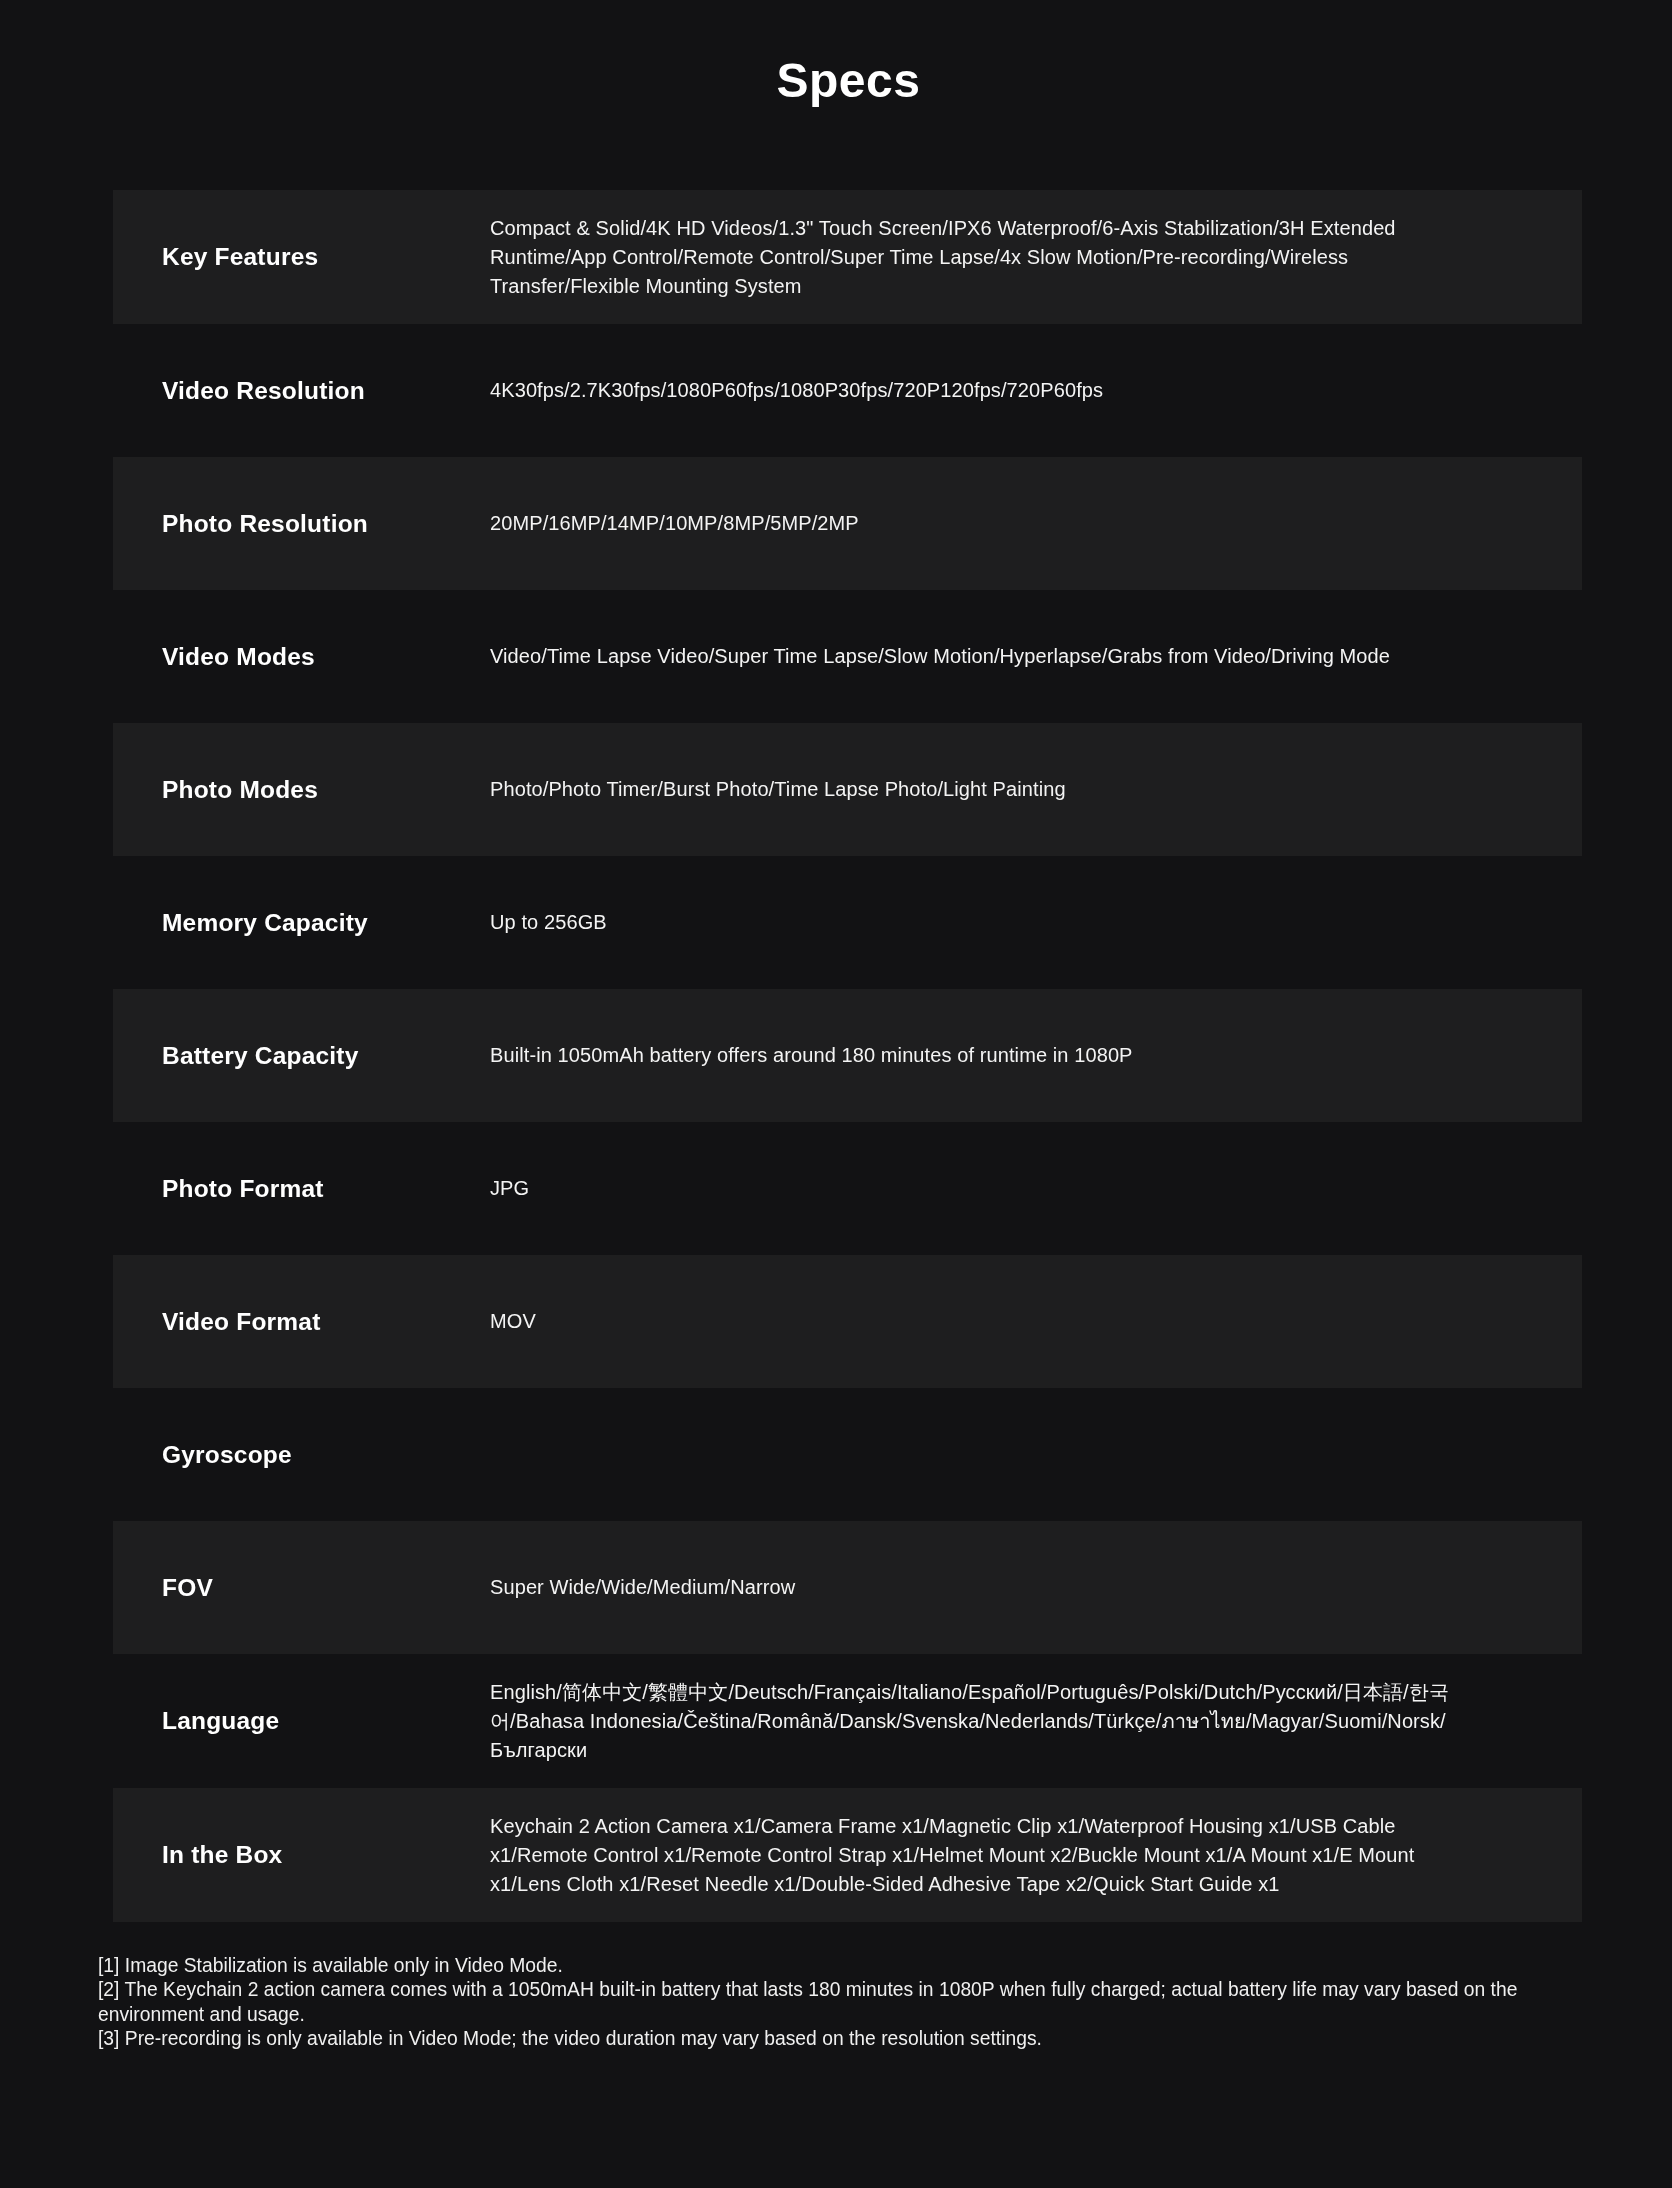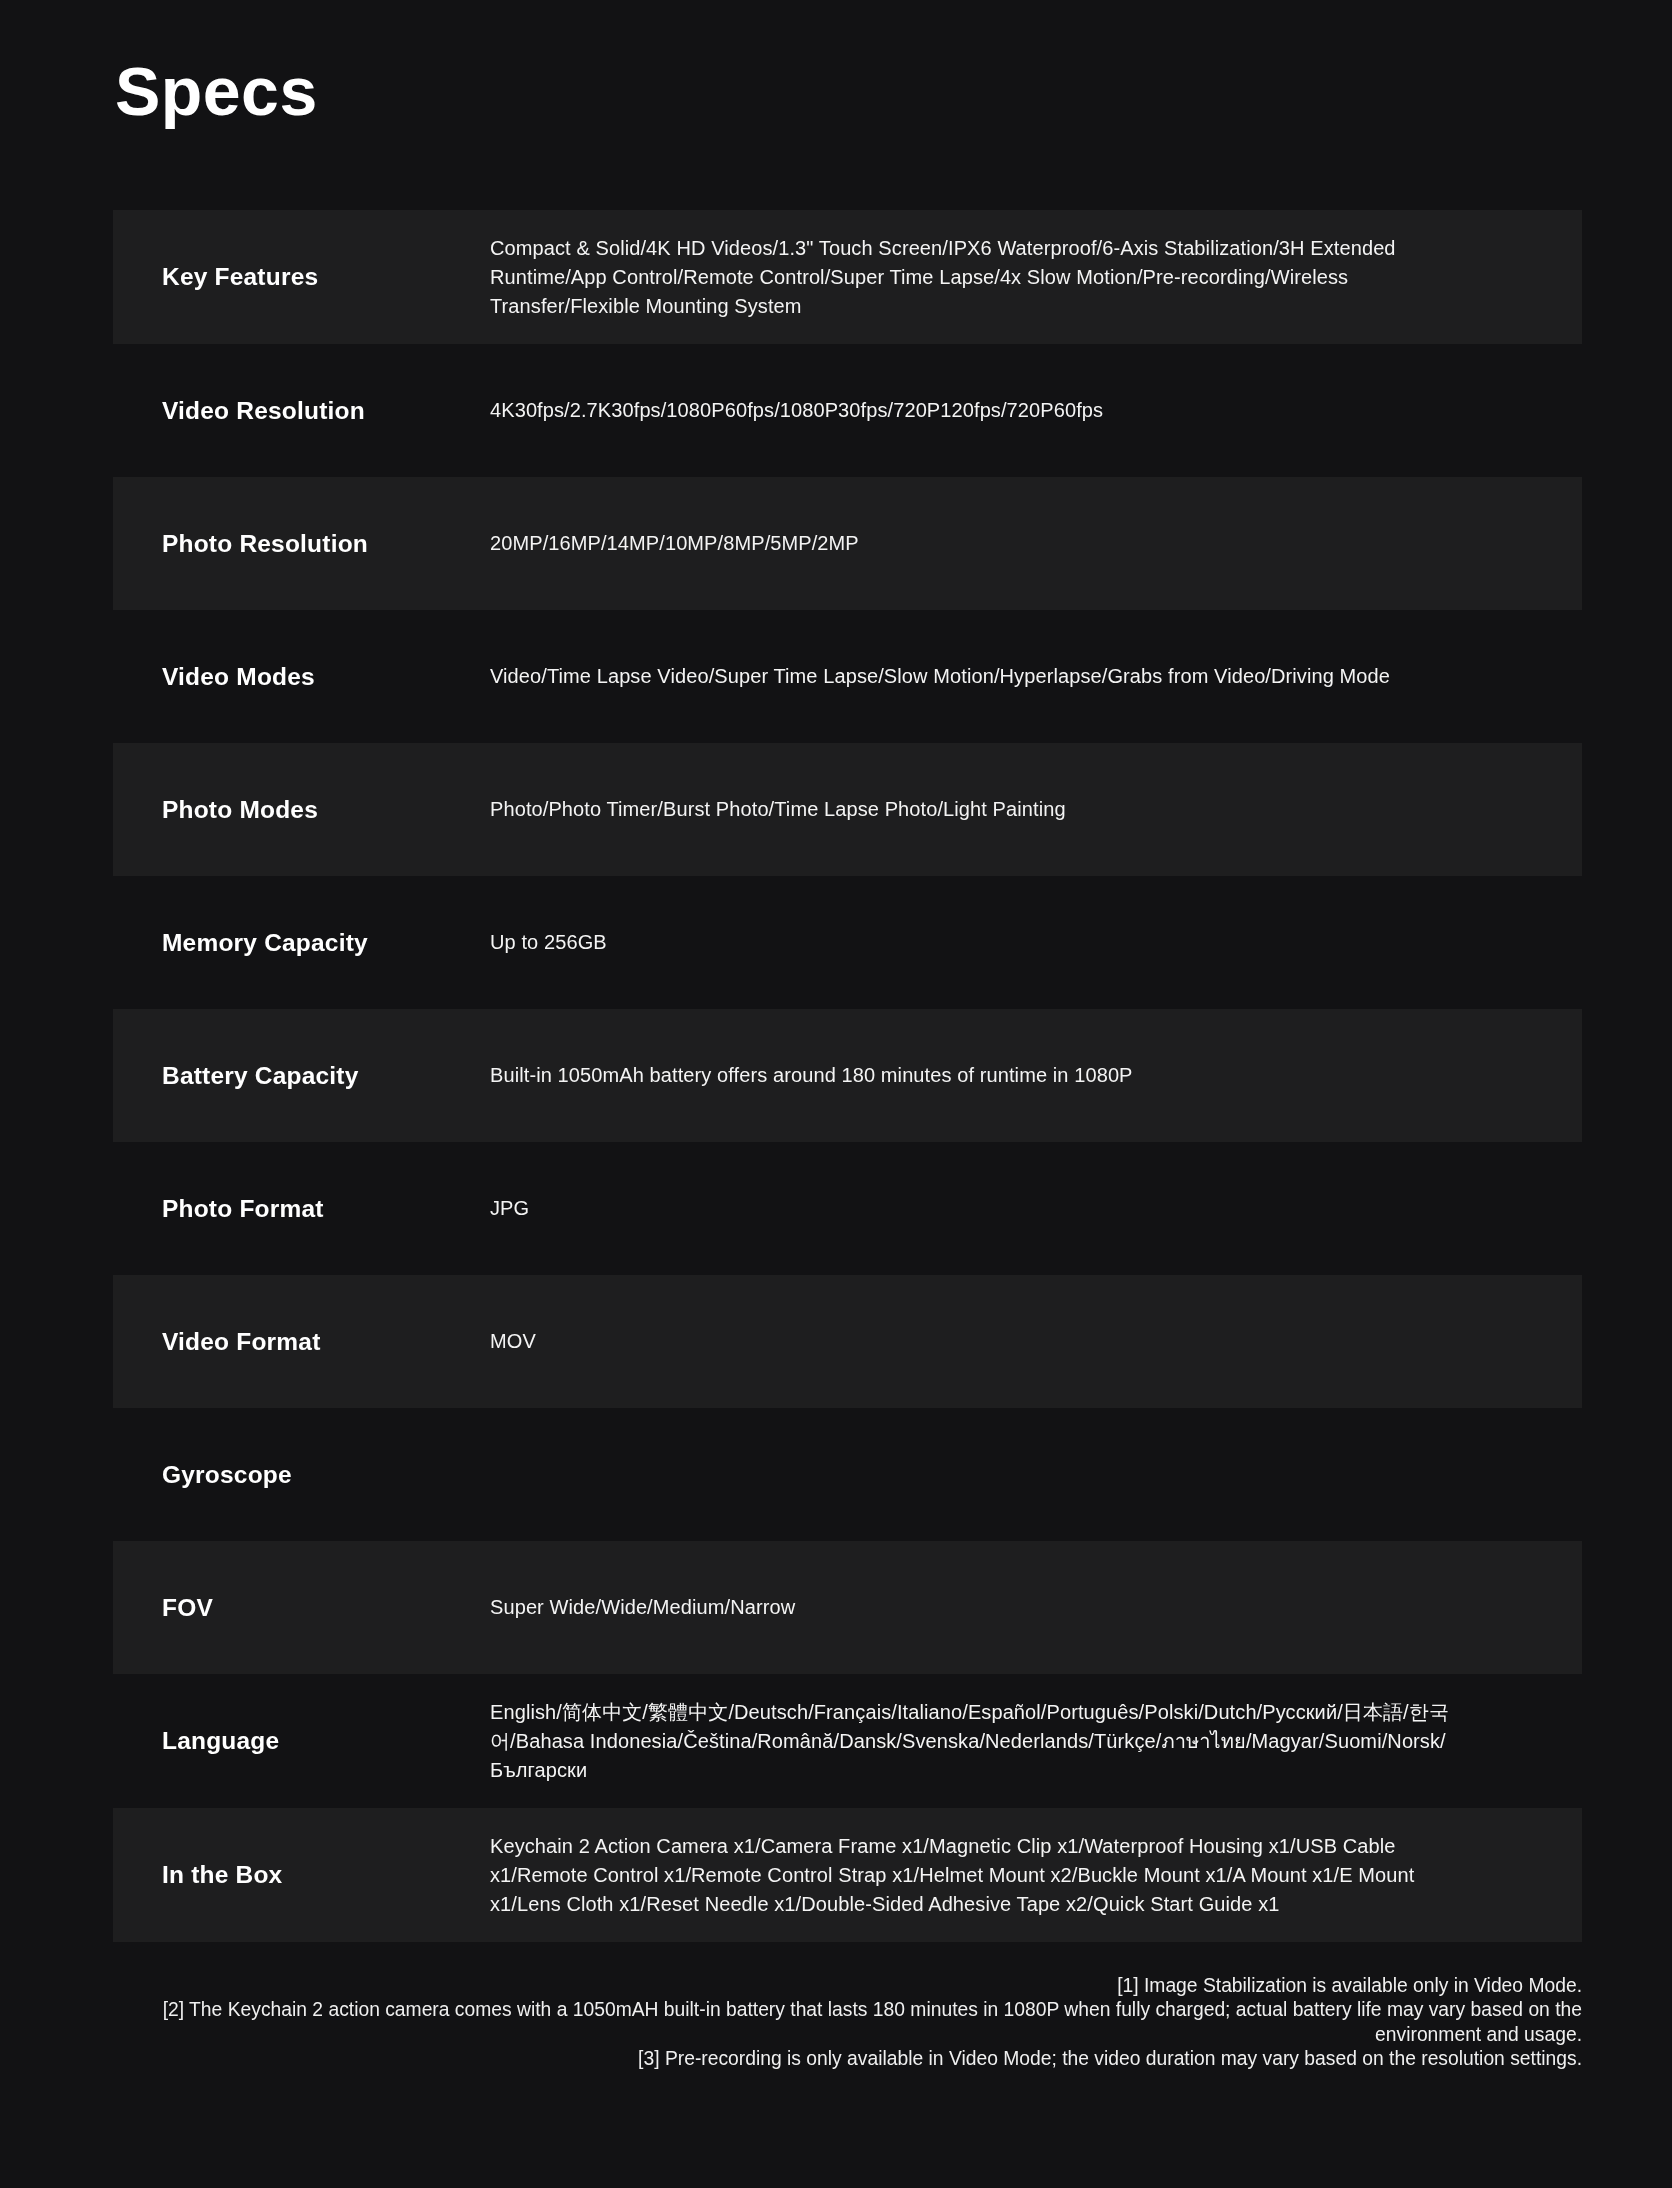--- a/index.html
+++ b/index.html
@@ -7,25 +7,26 @@
     width: 1672px;
     height: 2188px;
     background: var(--bg, #121214);
     color: #ffffff;
     font-family: "Liberation Sans", sans-serif;
     overflow: hidden;
   }
   .page { padding: 38px 90px 0 113px; }
   .title {
     margin: 19px 0 85px 1.9px;
-    font-size: 68px;
+    font-size: 48px;
     font-weight: 800;
     letter-spacing: 0.5px;
     line-height: 1.0;
     color: #ffffff;
+    text-align: center;
   }
   .spec-table { width: 100%; }
   .spec-row {
     display: flex;
     align-items: center;
     min-height: 133px;
     padding: 23.5px 0;
     box-sizing: border-box;
   }
   .spec-row:nth-child(odd) { background: var(--row-bg, #1E1E1F); }
@@ -44,21 +45,20 @@
     font-weight: 400;
     line-height: 1.45;
     letter-spacing: 0.1px;
     color: #F4F4F4;
   }
   .footnotes {
     margin: 32px 0 0 -15px;
     font-size: 19.3px;
     line-height: 1.26;
     color: #F0F0F0;
-    text-align: right;
   }
   .footnotes p { margin: 0; }
 </style>
 </head>
 <body>
 
 <main class="page">
   <h1 class="title">Specs</h1>
   <section class="spec-table" id="spec-table">
       <div class="spec-row">

